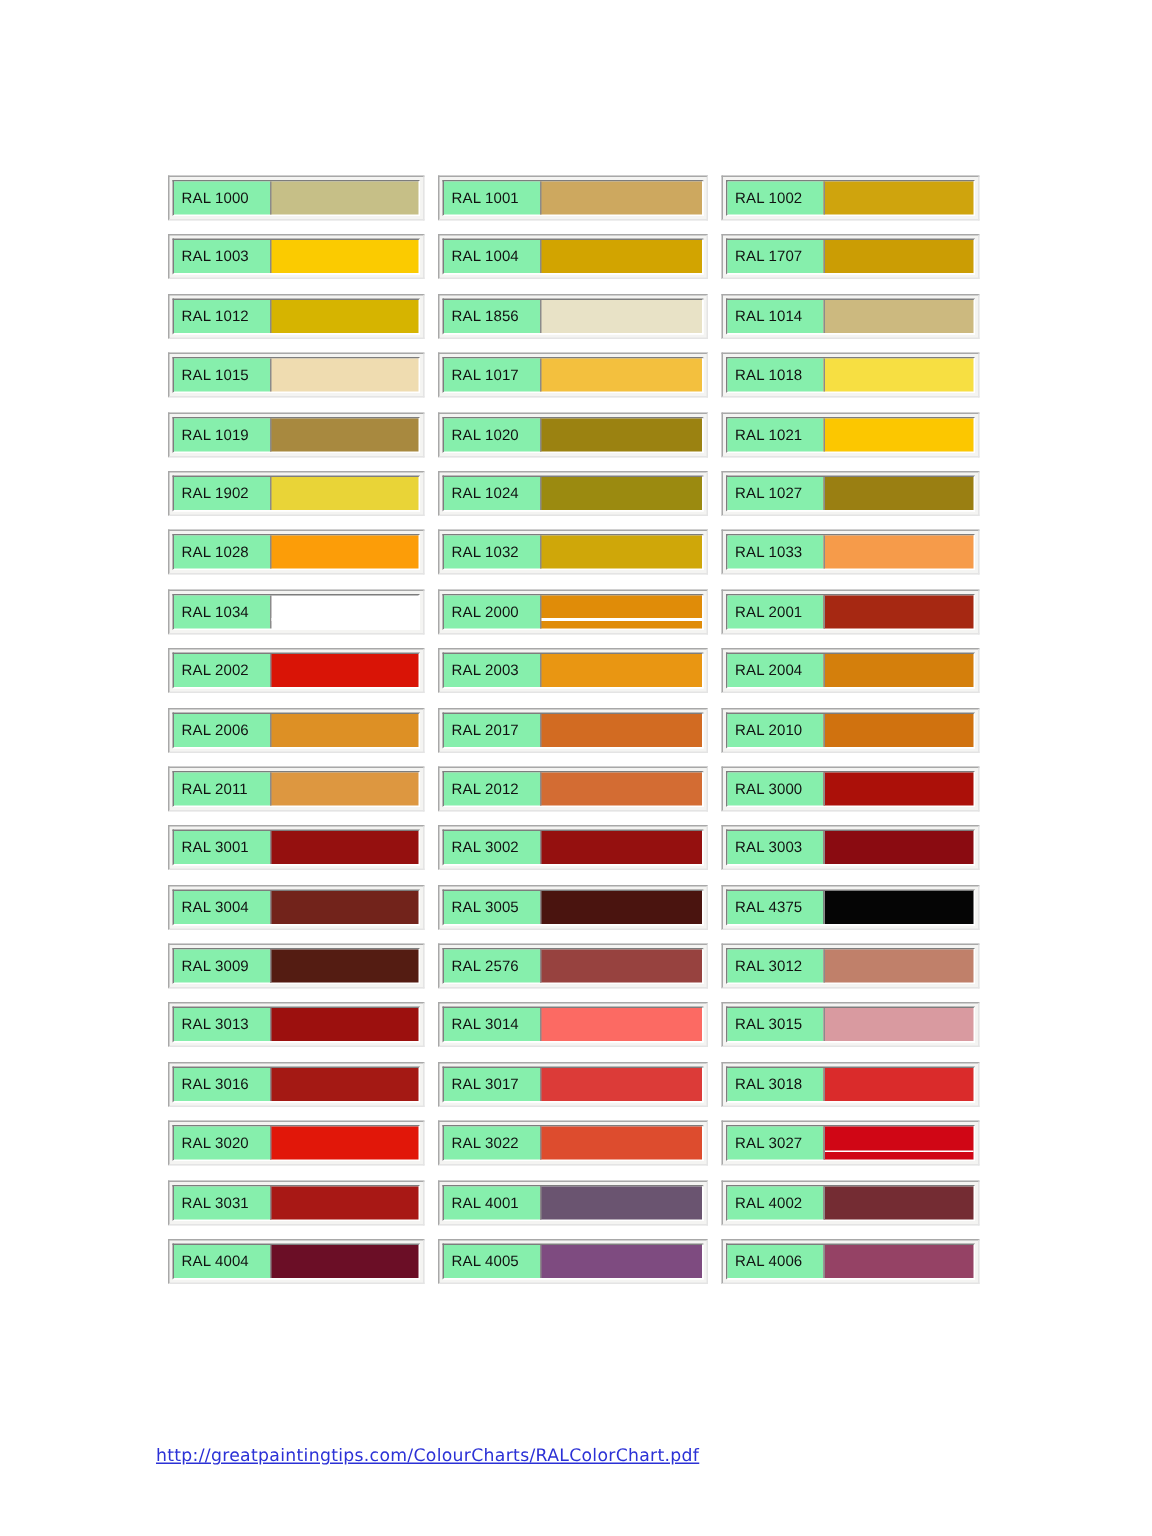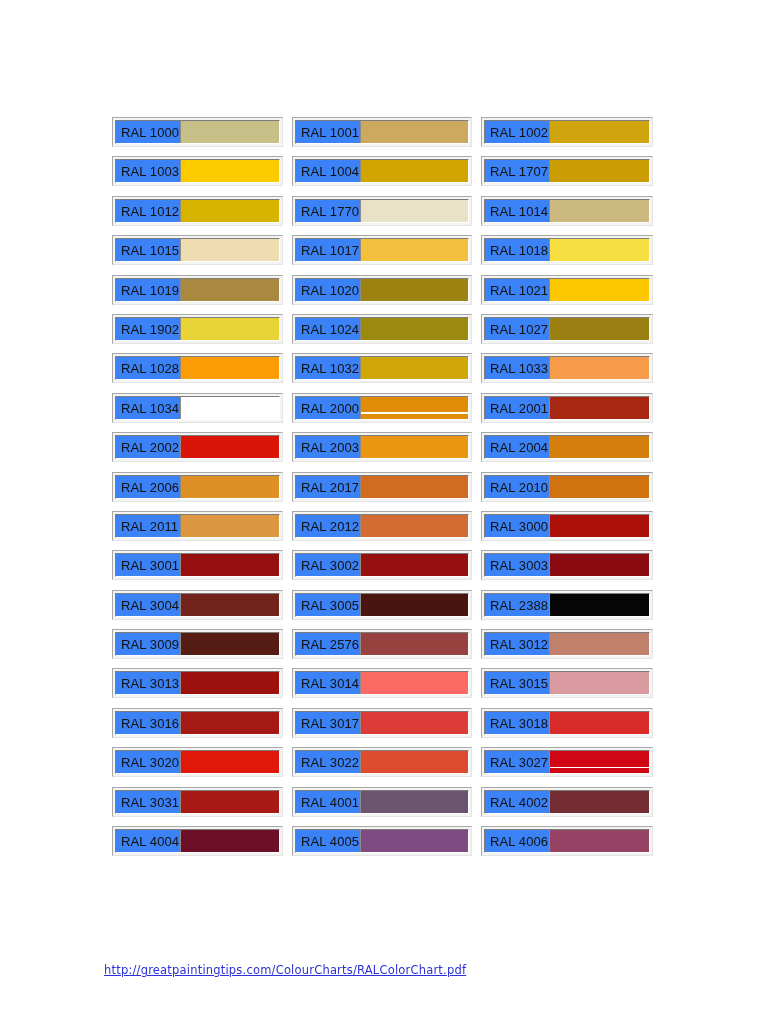--- a/index.html
+++ b/index.html
@@ -63,23 +63,23 @@
     border-left: 1px solid #7d7d7d;
     border-right: 1px solid #ffffff;
     border-bottom: 1px solid #ffffff;
     background: #ffffff;
   }
 
   .swatch-label {
     box-sizing: border-box;
     width: 64px;
     flex: 0 0 64px;
-    background: #3b82f6;
+    background: #86efac;
     color: #111111;
-    font-size: 13px;
+    font-size: 10px;
     line-height: 24px;
     letter-spacing: 0.1px;
     padding-left: 5px;
     white-space: nowrap;
     overflow: hidden;
   }
 
   .swatch-color {
     flex: 1 1 auto;
     position: relative;
@@ -157,21 +157,21 @@
       </div>
       <div class="chart-row">
         <div class="swatch-cell col-a">
           <div class="swatch-inner">
             <div class="swatch-label">RAL 1012</div>
             <div class="swatch-color" style="background: rgb(214, 180, 0);"></div>
           </div>
         </div>
         <div class="swatch-cell col-b">
           <div class="swatch-inner">
-            <div class="swatch-label">RAL 1770</div>
+            <div class="swatch-label">RAL 1856</div>
             <div class="swatch-color" style="background: rgb(232, 226, 198);"></div>
           </div>
         </div>
         <div class="swatch-cell col-c">
           <div class="swatch-inner">
             <div class="swatch-label">RAL 1014</div>
             <div class="swatch-color" style="background: rgb(204, 185, 127);"></div>
           </div>
         </div>
       </div>
@@ -363,21 +363,21 @@
           </div>
         </div>
         <div class="swatch-cell col-b">
           <div class="swatch-inner">
             <div class="swatch-label">RAL 3005</div>
             <div class="swatch-color" style="background: rgb(74, 20, 15);"></div>
           </div>
         </div>
         <div class="swatch-cell col-c">
           <div class="swatch-inner">
-            <div class="swatch-label">RAL 2388</div>
+            <div class="swatch-label">RAL 4375</div>
             <div class="swatch-color" style="background: rgb(5, 5, 5);"></div>
           </div>
         </div>
       </div>
       <div class="chart-row">
         <div class="swatch-cell col-a">
           <div class="swatch-inner">
             <div class="swatch-label">RAL 3009</div>
             <div class="swatch-color" style="background: rgb(84, 28, 18);"></div>
           </div>

